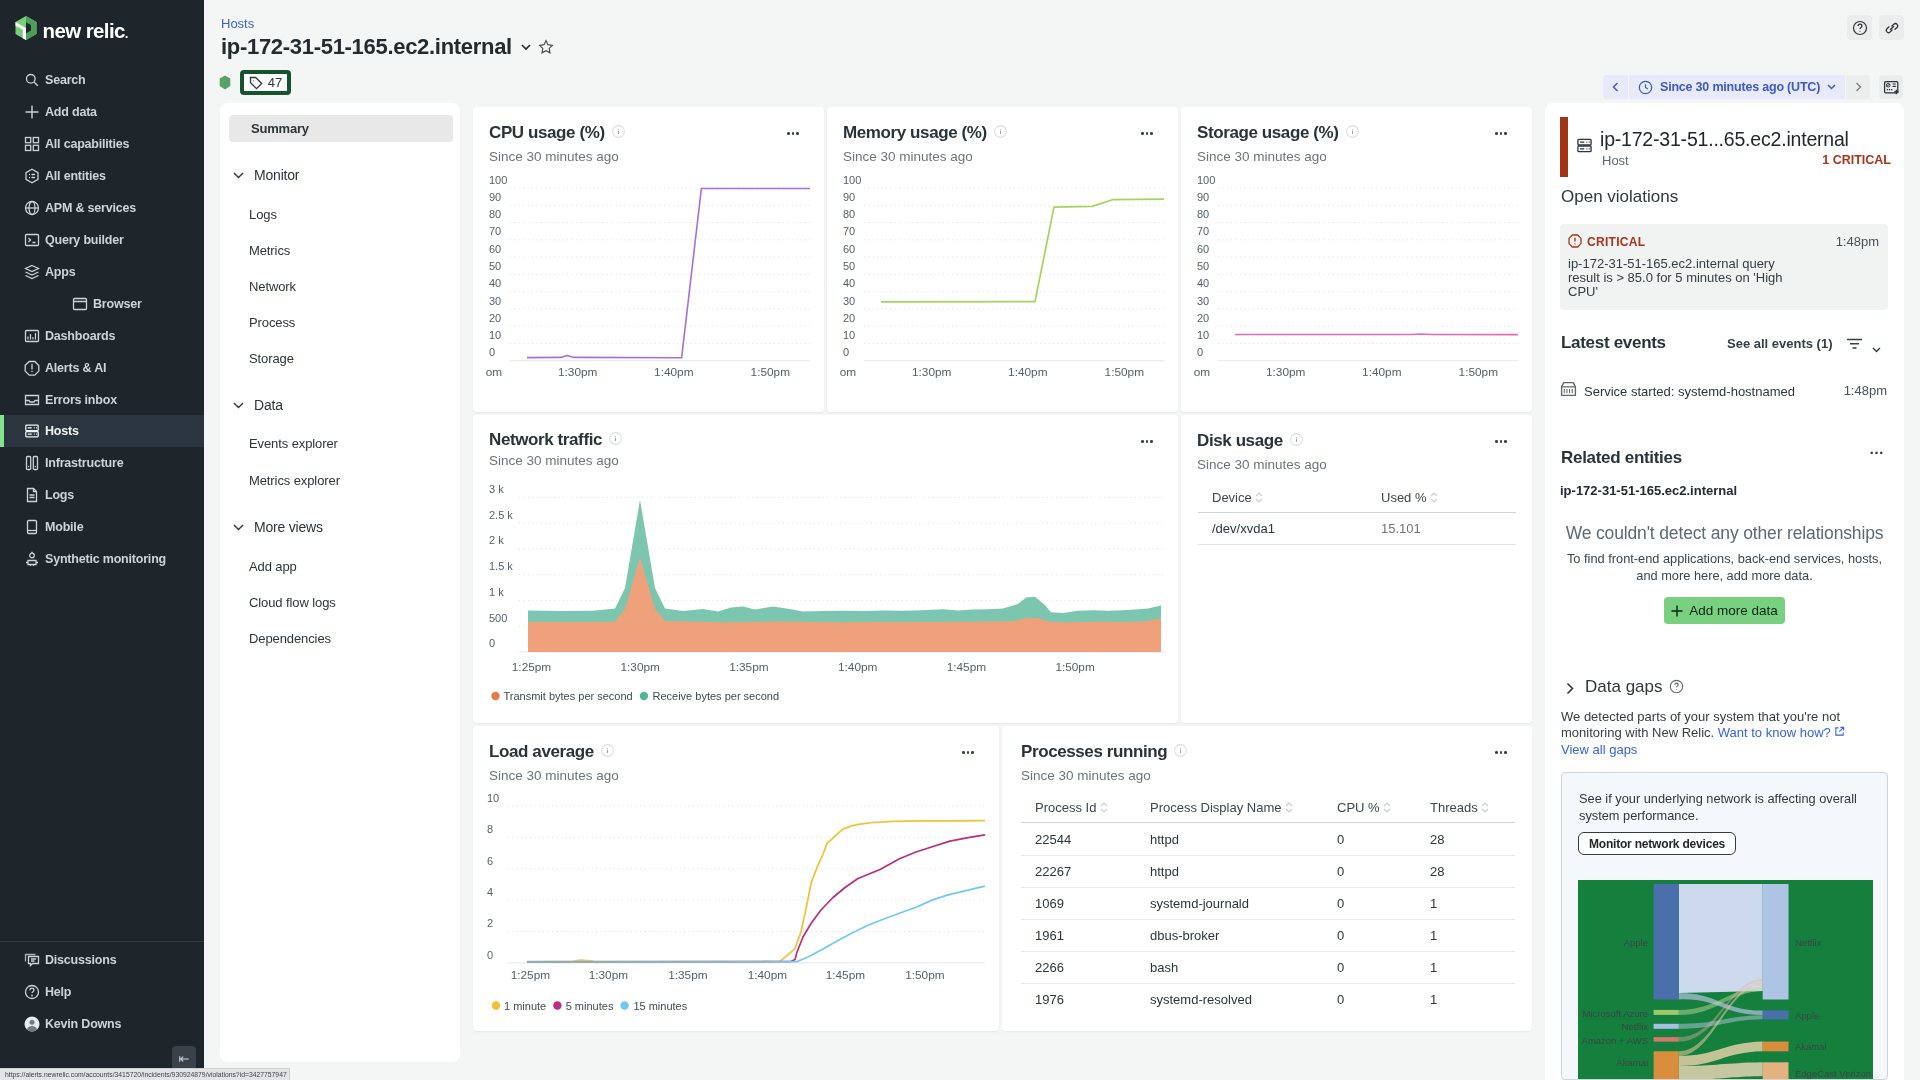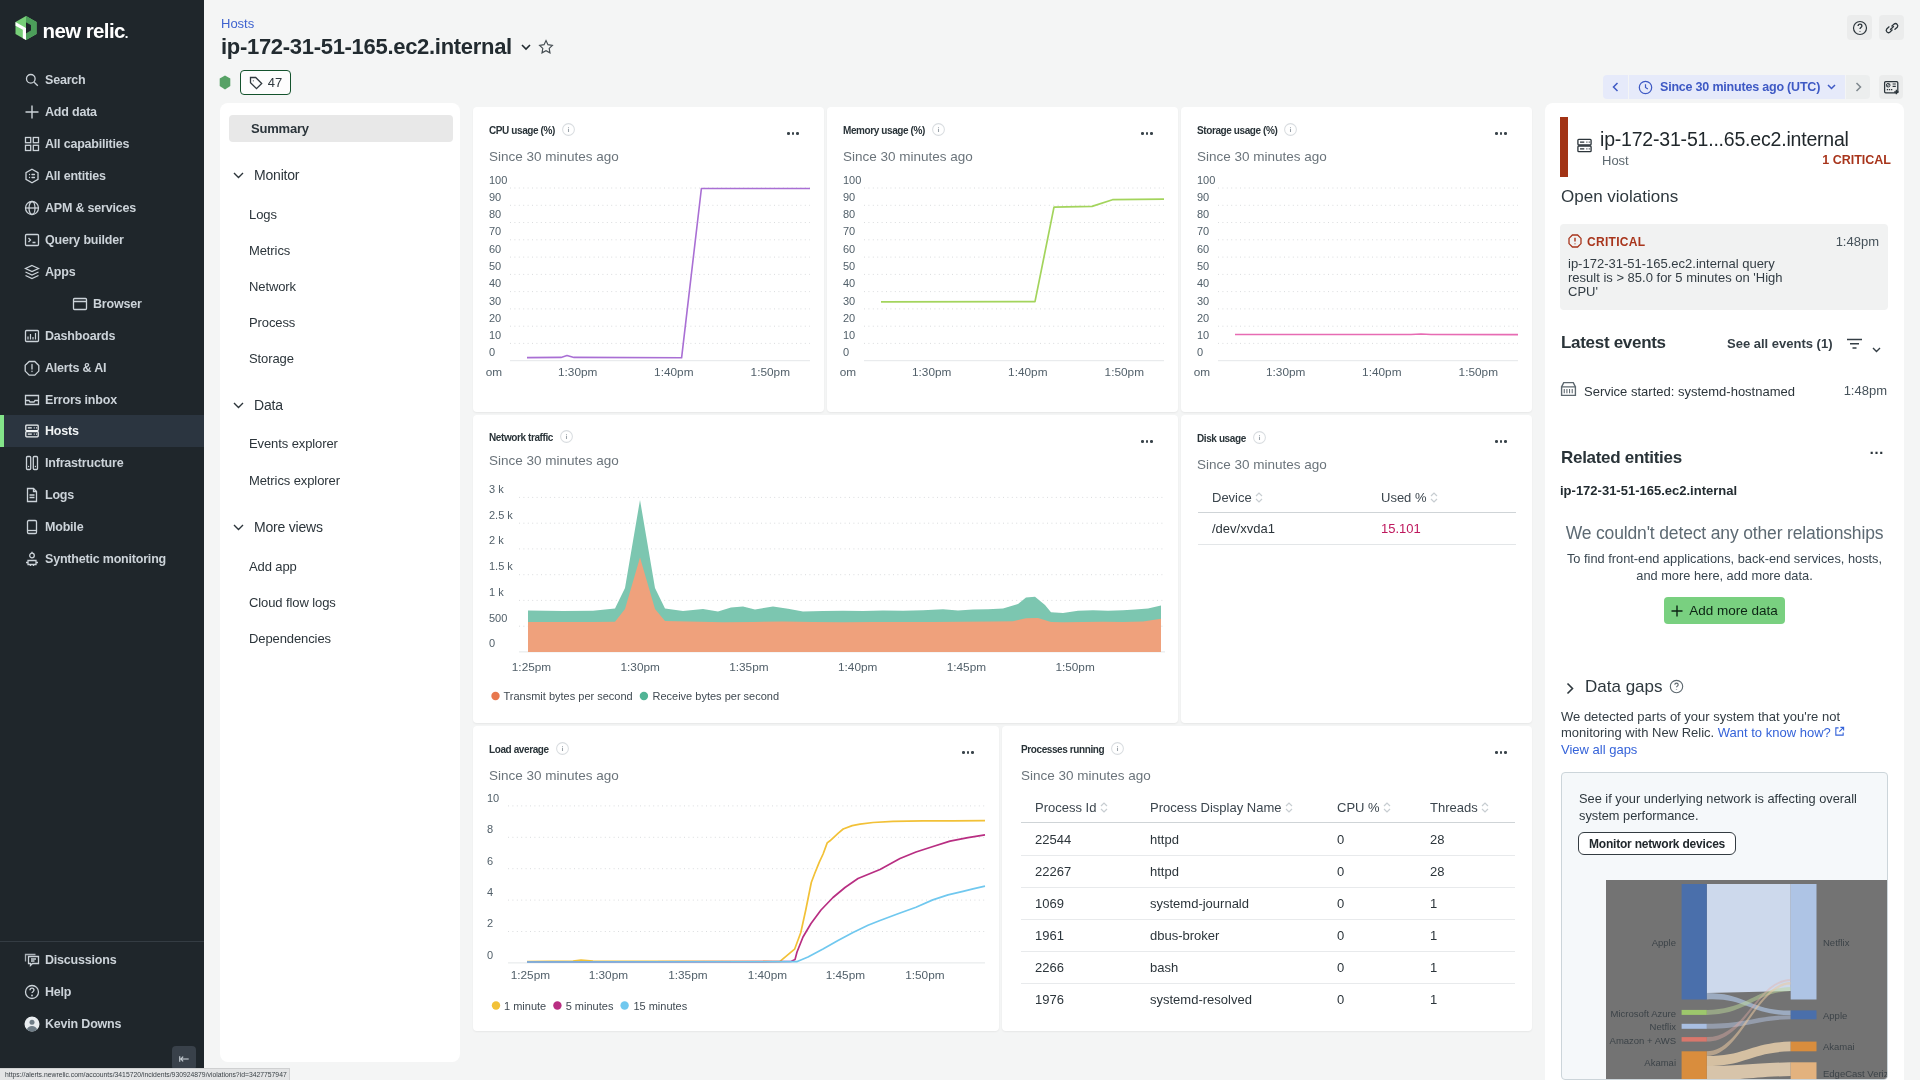--- a/index.html
+++ b/index.html
@@ -18,37 +18,37 @@
 #sidebar .botsep { position:absolute; left:0; top:941px; width:204px; border-top:1px solid #343c43; }
 #collapsebtn { position:absolute; left:172px; top:1046px; width:24px; height:24px; background:#39414a; border-radius:4px; color:#c6cdd3; font-size:13px; display:flex; align-items:center; justify-content:center; z-index:6; }
 #statusbar { position:absolute; left:0; top:1068px; height:12px; background:#e3e4e5; border:1px solid #cfd0d1; border-left:none; border-bottom:none; z-index:9; font-size:6.8px; color:#3c4348; padding:0 2px 0 5px; line-height:11px; white-space:nowrap; }
 
 
 #bc { left:221px; top:16px; font-size:13px; color:#3f63cf; font-weight:400; }
 #pagetitle { left:221px; top:34px; font-size:22px; font-weight:700; color:#222b30; letter-spacing:-.3px; }
 #pagetitle svg { margin-left:3px; }
 #star { left:538px; top:39px; }
 #hex { left:219px; top:75px; }
-#tagchip { left:240px; top:70px; width:51px; height:25px; background:#fdfdfd; border:1px solid #14532d; border-radius:4px; display:flex; align-items:center; justify-content:center; gap:5px; font-size:13px; color:#30393f; }
+#tagchip { left:240px; top:70px; width:51px; height:25px; background:#fdfdfd; border:4px solid #14532d; border-radius:4px; display:flex; align-items:center; justify-content:center; gap:5px; font-size:13px; color:#30393f; }
 .iconbtn { position:absolute; width:25px; height:25px; background:#ebecec; border-radius:4px; display:flex; align-items:center; justify-content:center; }
 #timepicker { position:absolute; left:1603px; top:75px; height:24px; display:flex; }
 #tp-prev { width:25px; background:#e6eafa; border-radius:4px 0 0 4px; display:flex; align-items:center; justify-content:center; margin-right:1px; }
 #tp-main { background:#e6eafa; display:flex; align-items:center; padding:0 9px; color:#3e59c4; font-size:12.5px; font-weight:700; letter-spacing:-0.2px; gap:7px; }
 #tp-next { width:24px; background:#eceeee; border-radius:0 4px 4px 0; display:flex; align-items:center; justify-content:center; margin-left:1px; }
 
 
 #subnav { position:absolute; left:220px; top:103px; width:240px; height:959px; background:#fff; border-radius:8px; }
 #subnav .sel { position:absolute; left:9px; top:12px; width:224px; height:27px; background:#e8e8e8; border-radius:4px; line-height:27px; padding-left:22px; font-size:13px; font-weight:700; color:#2c353b; letter-spacing:-0.2px; }
 .snhead { position:absolute; left:13px; font-size:14px; color:#2c353b; display:flex; align-items:center; gap:10px; letter-spacing:-0.2px; }
 
 .snitem { position:absolute; left:29px; font-size:13px; color:#2c353b; letter-spacing:-0.1px; }
 
 
 .card { position:absolute; background:#fff; border-radius:4px; box-shadow:0 1px 2px rgba(0,0,0,.06); }
-.ctitle { position:absolute; left:16px; top:15px; font-size:10px; font-weight:700; color:#293338; display:flex; align-items:center; letter-spacing:-0.4px;text-align:right; }
+.ctitle { position:absolute; left:16px; top:15px; font-size:17px; font-weight:700; color:#293338; display:flex; align-items:center; letter-spacing:-0.4px;text-align:right; }
 .ctitle .info { margin-left:7px; margin-top:1px; }
 .csub { position:absolute; left:16px; top:42px; font-size:13.5px; color:#6b747b; }
 .dots { position:absolute; top:131px; right:25px; width:12px; height:4px; }
 .dots i { position:absolute; top:1px; width:2.6px; height:2.6px; border-radius:50%; background:#39434a; }
 
 .prow { position:absolute; left:0; width:530px; height:20px; }
 .prow span { position:absolute; font-size:13px; color:#2c353b; }
 .psep { left:19px; width:494px; border-top:1px solid #e8eaec; }
 
 
@@ -505,21 +505,21 @@
     </div>
   <div class="csub">Since 30 minutes ago</div>
   <div class="abs" style="left:31px; top:75px; font-size:13px; color:#3c464e;">Device <svg width="8" height="11" viewBox="0 0 8 11" style="vertical-align:-1px">
         <path d="M1 4l3-3 3 3M1 7l3 3 3-3" fill="none" stroke="#c7cdd1" stroke-width="1.2"></path>
       </svg></div>
   <div class="abs" style="left:200px; top:75px; font-size:13px; color:#3c464e;">Used % <svg width="8" height="11" viewBox="0 0 8 11" style="vertical-align:-1px">
         <path d="M1 4l3-3 3 3M1 7l3 3 3-3" fill="none" stroke="#c7cdd1" stroke-width="1.2"></path>
       </svg></div>
   <div class="abs" style="left:17px; top:97px; width:318px; border-top:1.5px solid #cfd4d7;"></div>
   <div class="abs" style="left:31px; top:106px; font-size:13px; color:#2c353b;">/dev/xvda1</div>
-  <div class="abs" style="left:200px; top:106px; font-size:13px; color:#be185d;">15.101</div>
+  <div class="abs" style="left:200px; top:106px; font-size:13px; color:#737373;">15.101</div>
   <div class="abs" style="left:17px; top:129px; width:318px; border-top:1px solid #e3e6e8;"></div>
 </div>
 
 <div class="card" id="card-load" style="left:473px; top:726px; width:526px; height:305px;">
   <div class="ctitle">Load average<span class="info"><svg width="13" height="13" viewBox="0 0 15 15">
           <circle cx="7.5" cy="7.5" r="6.8" fill="none" stroke="#d9dde0" stroke-width="1.2"></circle>
           <path d="M7.5 6.7v3.6M7.5 4.6v.9" stroke="#99a1a8" stroke-width="1.2"></path>
         </svg></span></div>
   <div class="dots" style="top:24px;">
       <i style="left:0"></i>
@@ -688,21 +688,21 @@
         <path d="M6.2 6.2c0-1.1.8-1.85 1.8-1.85s1.8.75 1.8 1.75c0 1.4-1.8 1.5-1.8 2.8" stroke-width="1.2"></path>
         <path d="M8 11v.6" stroke-width="1.4"></path>
       </svg></div>
   <div class="r" style="left:16px; top:606px; width:310px; font-size:13px; color:#333d44; line-height:16.4px;">We detected parts of your system that you're not<br>monitoring with New Relic. <span style="color:#3563d9;">Want to know how?</span> <svg width="11" height="11" viewBox="0 0 12 12">
         <path d="M5 2H2v8h8V7M7 1.5h3.5V5M10.5 1.5L5.8 6.2" fill="none" stroke="#3563d9" stroke-width="1.2"></path>
       </svg><br><span style="color:#3563d9;">View all gaps</span></div>
 
   <div class="r" style="left:16px; top:669px; width:327px; height:308px; background:#f5f8fa; border:1px solid #ccd5da; border-radius:4px; overflow:hidden;">
     <div class="r" style="left:17px; top:18px; font-size:12.8px; color:#2e383e; line-height:16.5px;">See if your underlying network is affecting overall<br>system performance.</div>
     <div class="r" style="left:16px; top:59px; height:23px; background:#fff; border:1.5px solid #343c42; border-radius:6px; display:flex; align-items:center; padding:0 10px; font-size:12px; font-weight:700; color:#21282c; letter-spacing:-0.2px;">Monitor network devices</div>
-    <div class="r" style="left:16px; top:107px; width:295px; height:200px; background:#737373;margin-left:28px;">
+    <div class="r" style="left:16px; top:107px; width:295px; height:200px; background:#15803d;">
       <svg width="295" height="200">
 
         <path d="M100.8 4 L184.7 4 L184.7 111 L100.8 113 Z" fill="#cdd9ec"></path>
         <path d="M100.8 113 C140 113 145 131 184.7 130.6 L184.7 135 C145 135.4 140 117.5 100.8 119.5 Z" fill="#aabdd9" opacity=".75"></path>
         <path d="M100.8 129.9 C140 129.9 150 108 184.7 107 L184.7 111 C150 112 140 134.9 100.8 134.9 Z" fill="#bcd79a" opacity=".5"></path>
         <path d="M100.8 143.8 C140 143.8 150 135.5 184.7 135.2 L184.7 139.3 C150 139.6 140 148.8 100.8 148.8 Z" fill="#b6c6e4" opacity=".5"></path>
         <path d="M100.8 157.1 C140 157.1 150 100 184.7 99 L184.7 101 C150 102 140 161.6 100.8 161.6 Z" fill="#e7b0a8" opacity=".4"></path>
         <path d="M100.8 171.3 C135 171.3 150 103 184.7 102 L184.7 104.5 C150 105.5 135 176 100.8 176 Z" fill="#ebc9a0" opacity=".55"></path>
         <path d="M100.8 176 C140 176 145 162.5 184.7 161.6 L184.7 171.3 C145 172.2 140 186 100.8 186 Z" fill="#eed3ae" opacity=".8"></path>
         <path d="M100.8 186 C140 186 145 183 184.7 182.3 L184.7 196 C145 197 140 200 100.8 200 Z" fill="#f0d8b8" opacity=".8"></path>

